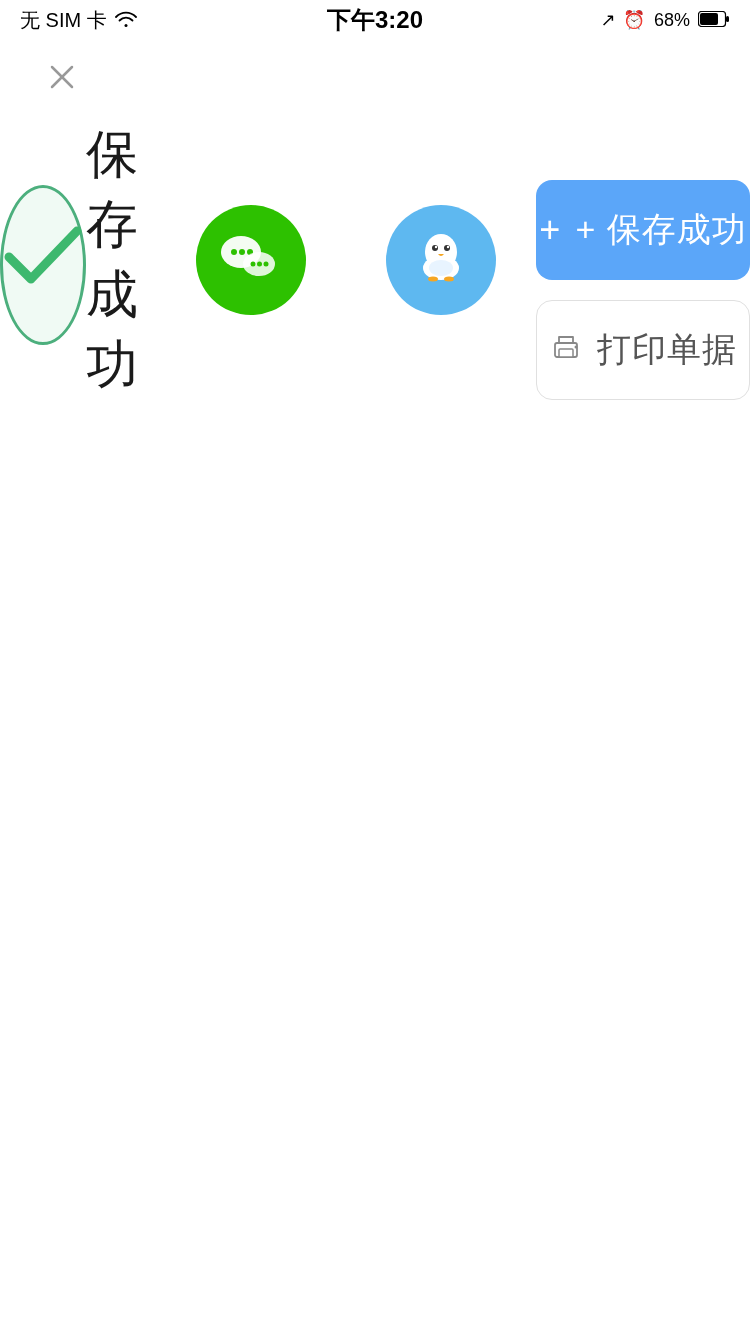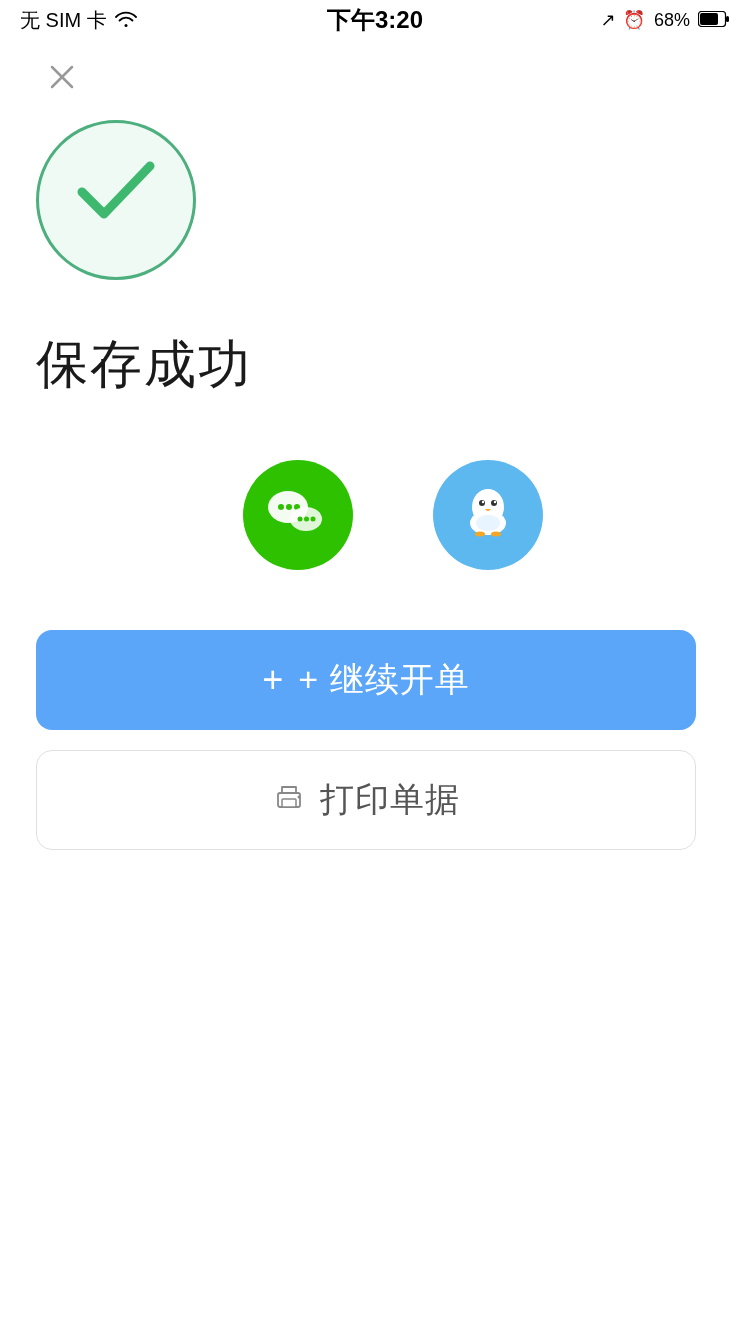--- a/index.html
+++ b/index.html
@@ -68,24 +68,23 @@
     }
 
     .close-icon-svg {
       width: 28px;
       height: 28px;
     }
 
     
     .main-content {
       display: flex;
-      flex-direction: column;
-      align-items: flex-start;
+      flex-direction: row;
+      align-items: center;
       padding-top: 80px;
-      margin-left: 36px;
     }
 
     
     .success-circle {
       width: 160px;
       height: 160px;
       border-radius: 50%;
       border: 3px solid #4caf7d;
       background: #f0faf4;
       display: flex;
@@ -311,21 +310,21 @@
           </svg>
         </div>
       </div>
     </div>
   </div>
 
   <div class="action-buttons">
 
     <button class="btn-primary">
       <span style="font-size:36px;font-weight:300;color:#fff;">+</span>
-      <span style="font-size:34px;">+ 继续开单</span>
+      <span style="font-size:34px;">+ 保存成功</span>
     </button>
 
     <button class="btn-secondary">
       <span>
         <svg width="34" height="34" viewBox="0 0 34 34" fill="none">
           <rect x="6" y="14" width="22" height="14" rx="2" stroke="#888" stroke-width="1.8"></rect>
           <path d="M10 14V8h14v6" stroke="#888" stroke-width="1.8" stroke-linejoin="round"></path>
           <rect x="10" y="20" width="14" height="8" rx="1" fill="white" stroke="#888" stroke-width="1.5"></rect>
           <circle cx="27" cy="18" r="1.5" fill="#888"></circle>
         </svg>

